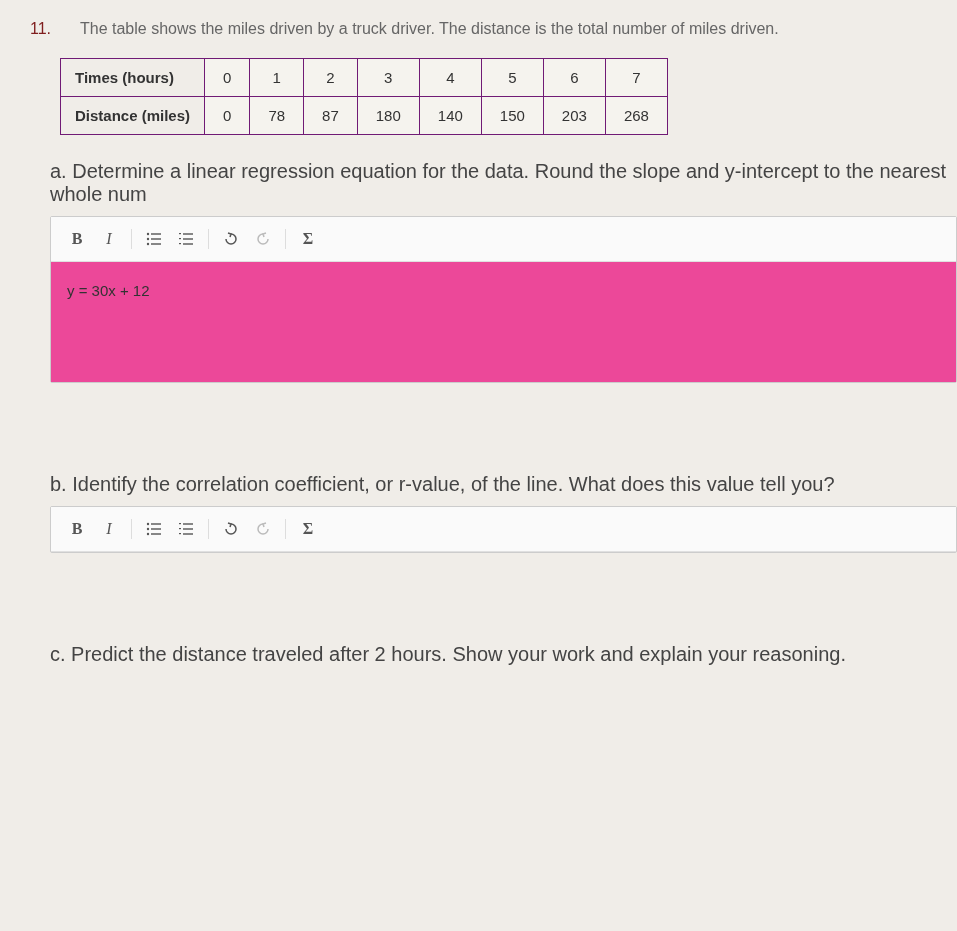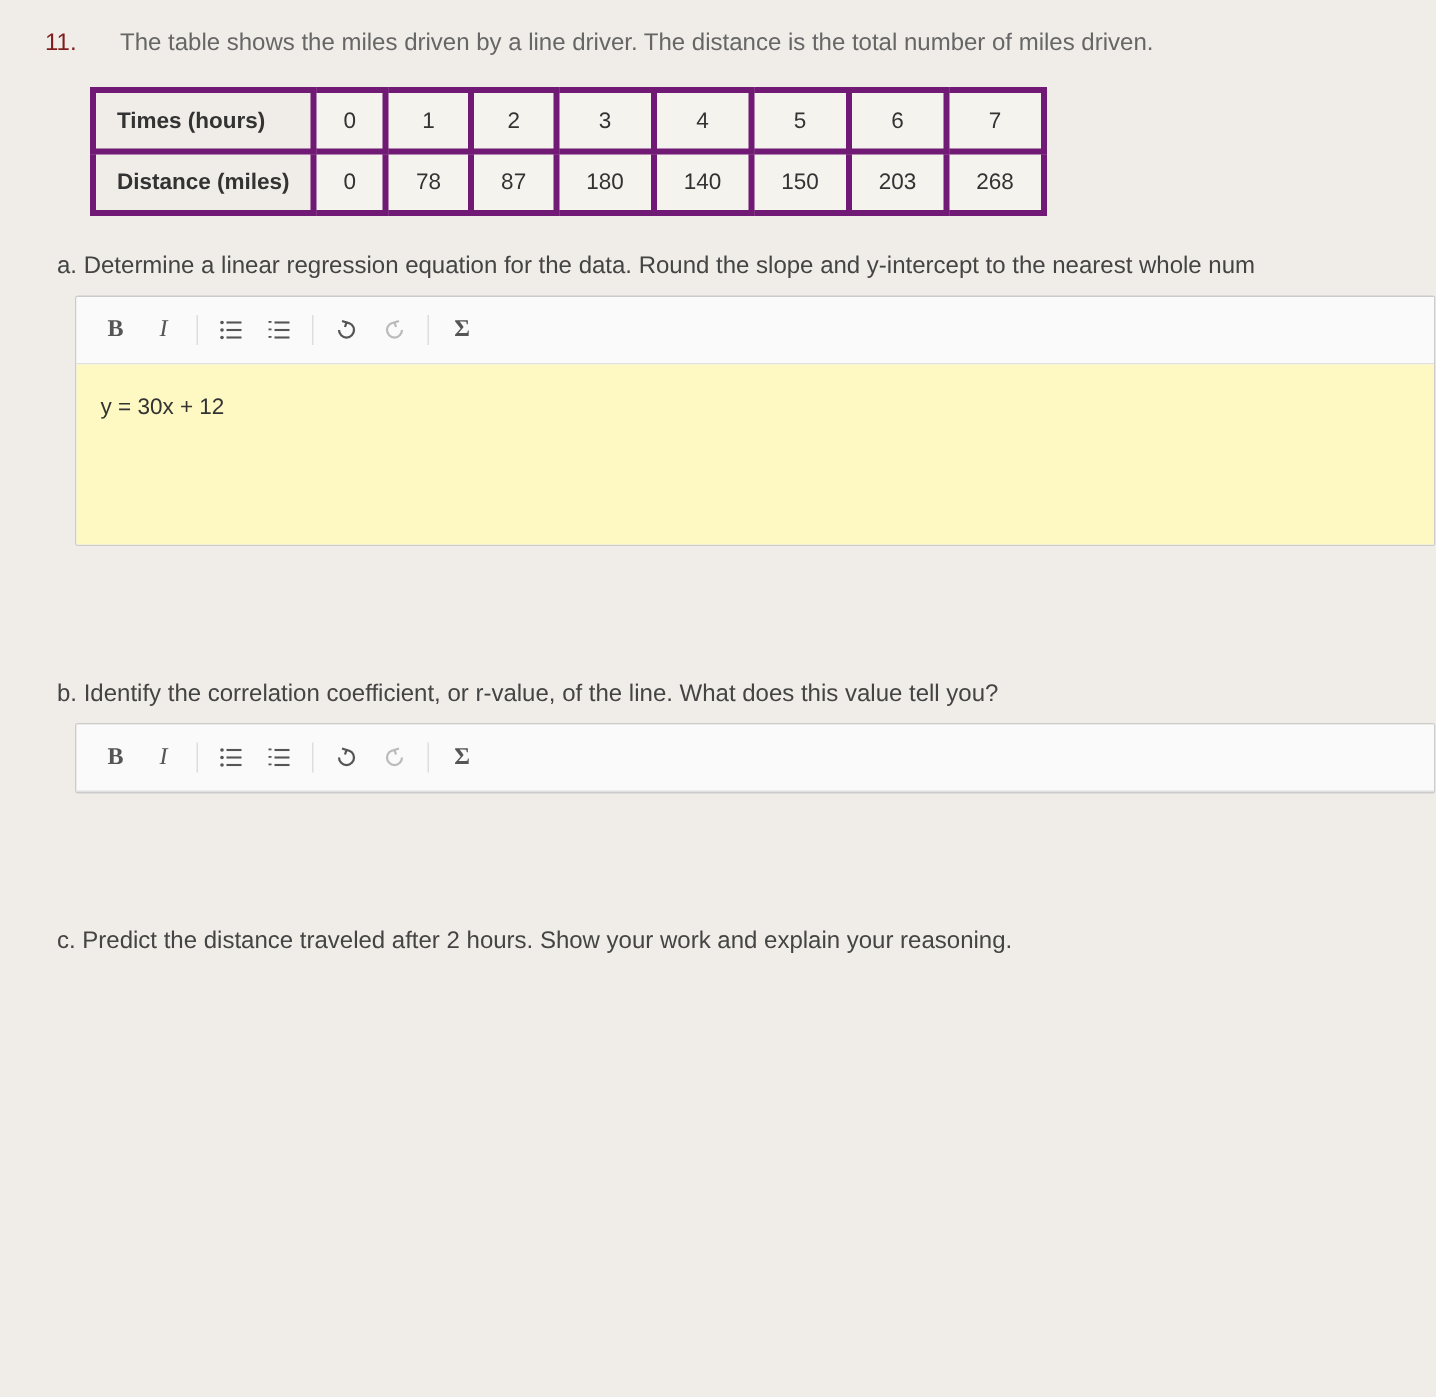--- a/index.html
+++ b/index.html
@@ -29,37 +29,37 @@
     .question-text {
       color: #666;
       flex: 1;
     }
     .data-table {
       border-collapse: collapse;
       margin: 0 0 25px 30px;
     }
     .data-table th,
     .data-table td {
-      border: 4px solid #701a75;
+      border: 1px solid #701a75;
       padding: 10px 18px;
       text-align: center;
       font-size: 15px;
       color: #333;
       background: #f5f3ee;
     }
     .data-table th {
       font-weight: bold;
       text-align: left;
       background: #f0ede8;
       padding: 10px 14px;
     }
     .sub-question {
-      margin: 0 0 10px 8px;
+      margin: 0 0 10px 20px;
       color: #444;
-      font-size: 16px;
+      font-size: 20px;
     }
     .editor-box {
       border: 1px solid #ccc;
       margin: 0 0 50px 20px;
       background: #fff;
       border-radius: 2px;
       min-width: 900px;
     }
     .toolbar {
       display: flex;
@@ -97,32 +97,32 @@
     .toolbar-icon {
       width: 16px;
       height: 16px;
       display: block;
     }
     .editor-content {
       padding: 20px 16px 40px 16px;
       min-height: 120px;
       font-size: 15px;
       color: #333;
-      background: #fef9c3;
+      background: #ec4899;
     }
     .spacer-large {
       height: 40px;
     }
   </style>
 </head>
 <body>
 
 <div class="question-header">
   <span class="question-number">11.</span>
-  <span class="question-text">The table shows the miles driven by a line driver. The distance is the total number of miles driven.</span>
+  <span class="question-text">The table shows the miles driven by a truck driver. The distance is the total number of miles driven.</span>
 </div>
 
 <table class="data-table">
   <tbody>
       <tr>
     <th>Times (hours)</th>
     <td>0</td>
     <td>1</td>
     <td>2</td>
     <td>3</td>

